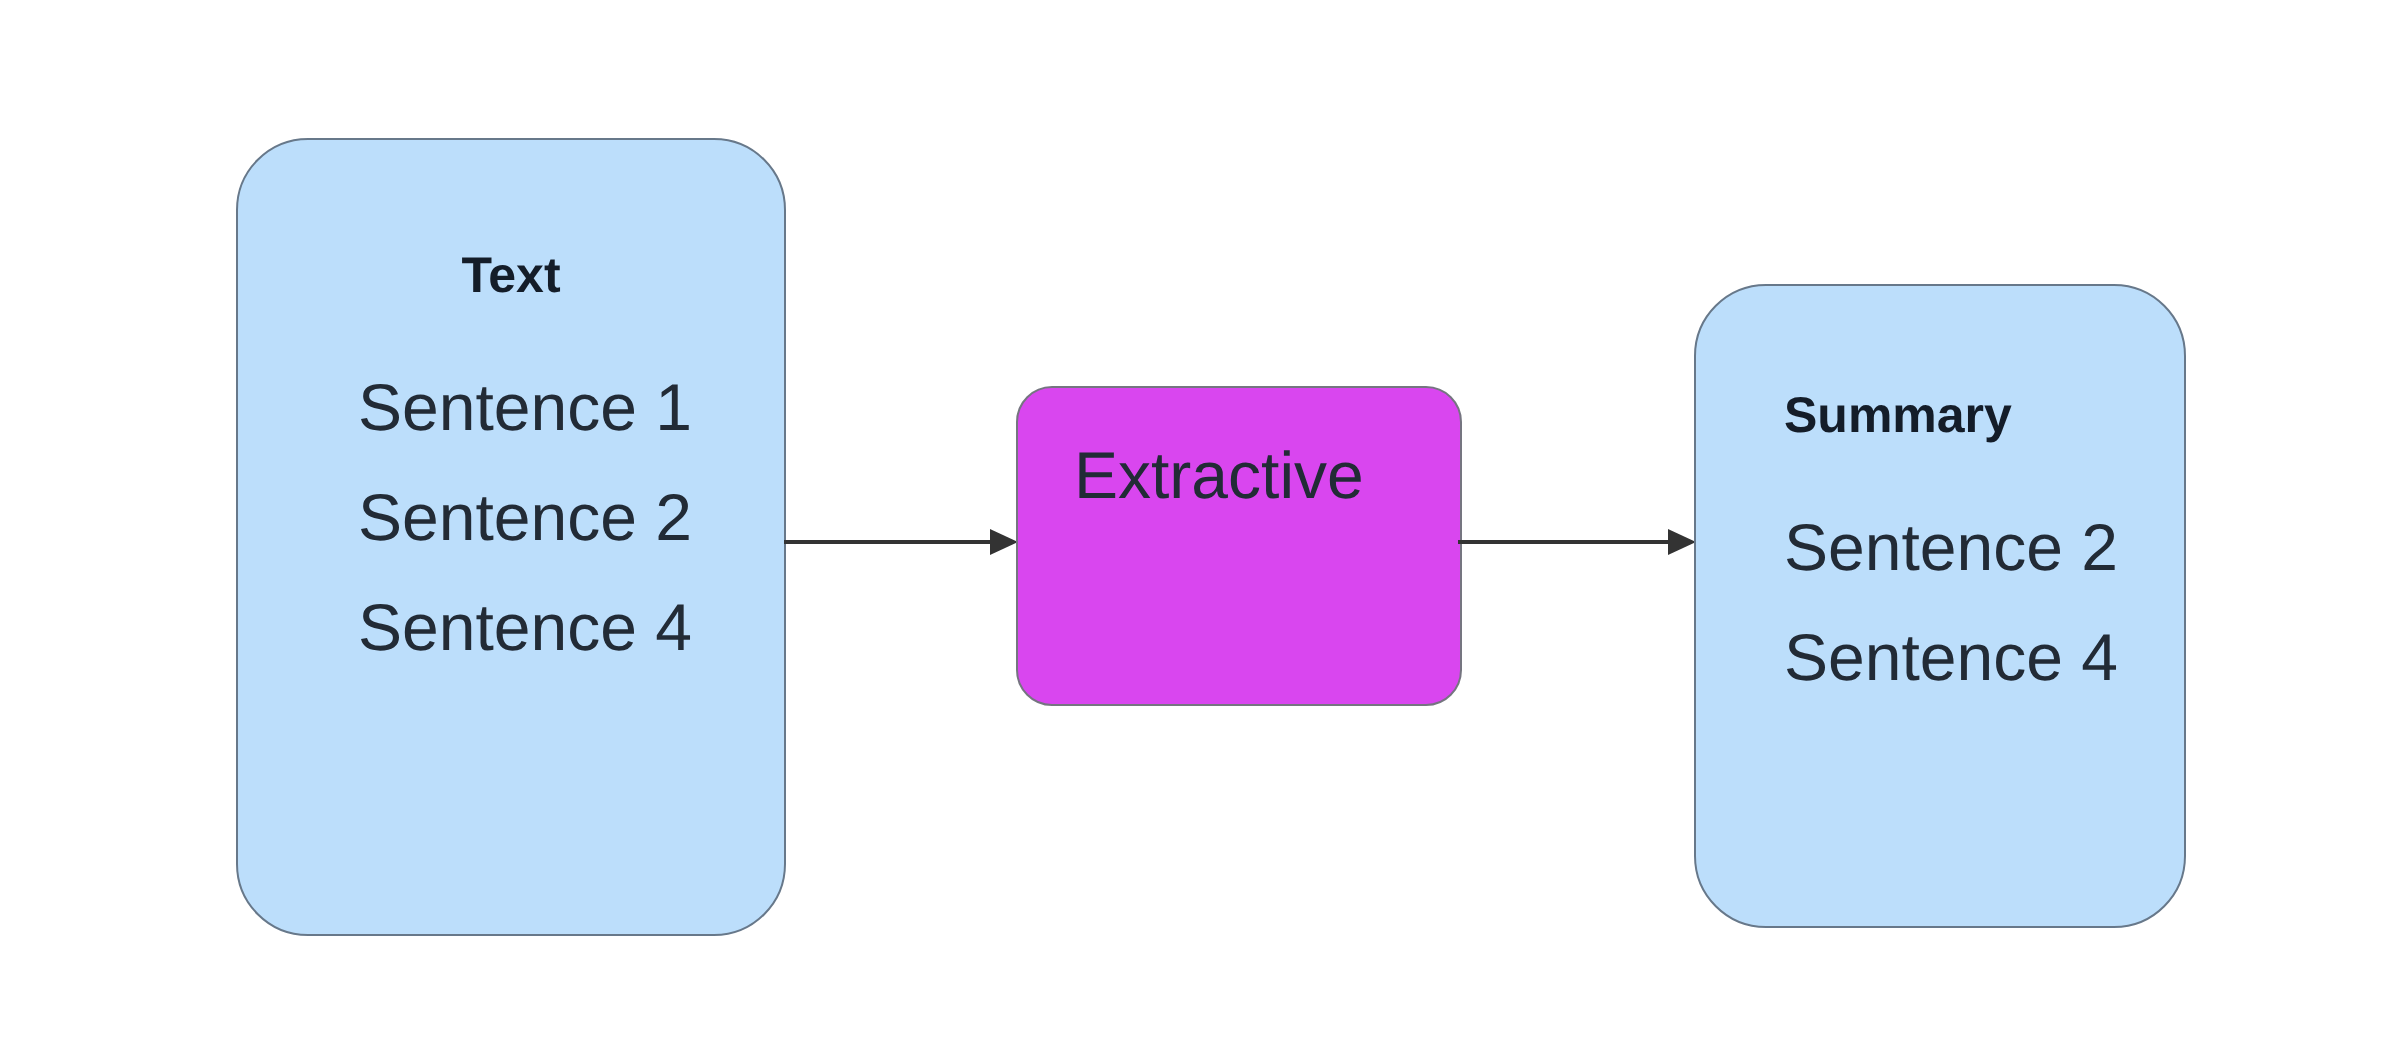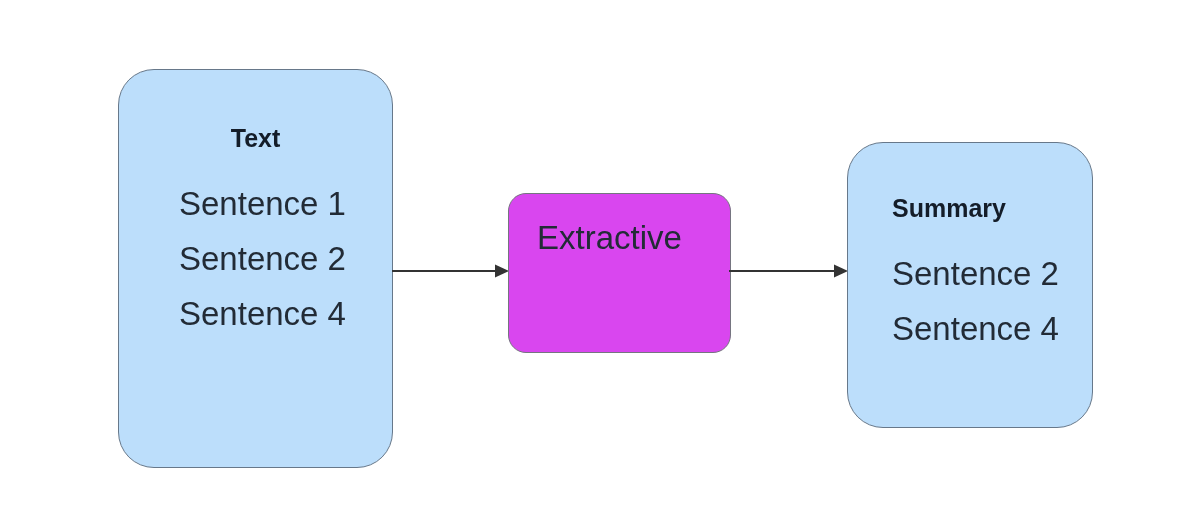--- a/index.html
+++ b/index.html
@@ -41,21 +41,21 @@
     left: 508px;
     top: 193px;
     width: 223px;
     height: 160px;
     padding: 16px 0 0 28px;
   }
   #summary-box {
     left: 847px;
     top: 142px;
     width: 246px;
-    height: 286px;
+    height: 322px;
     padding: 48px 0 0 44px;
   }
   .node-title {
     font-size: 25px;
     font-weight: 700;
     line-height: 34px;
     color: #141d29;
   }
   #text-box .node-title {
     text-align: center;

